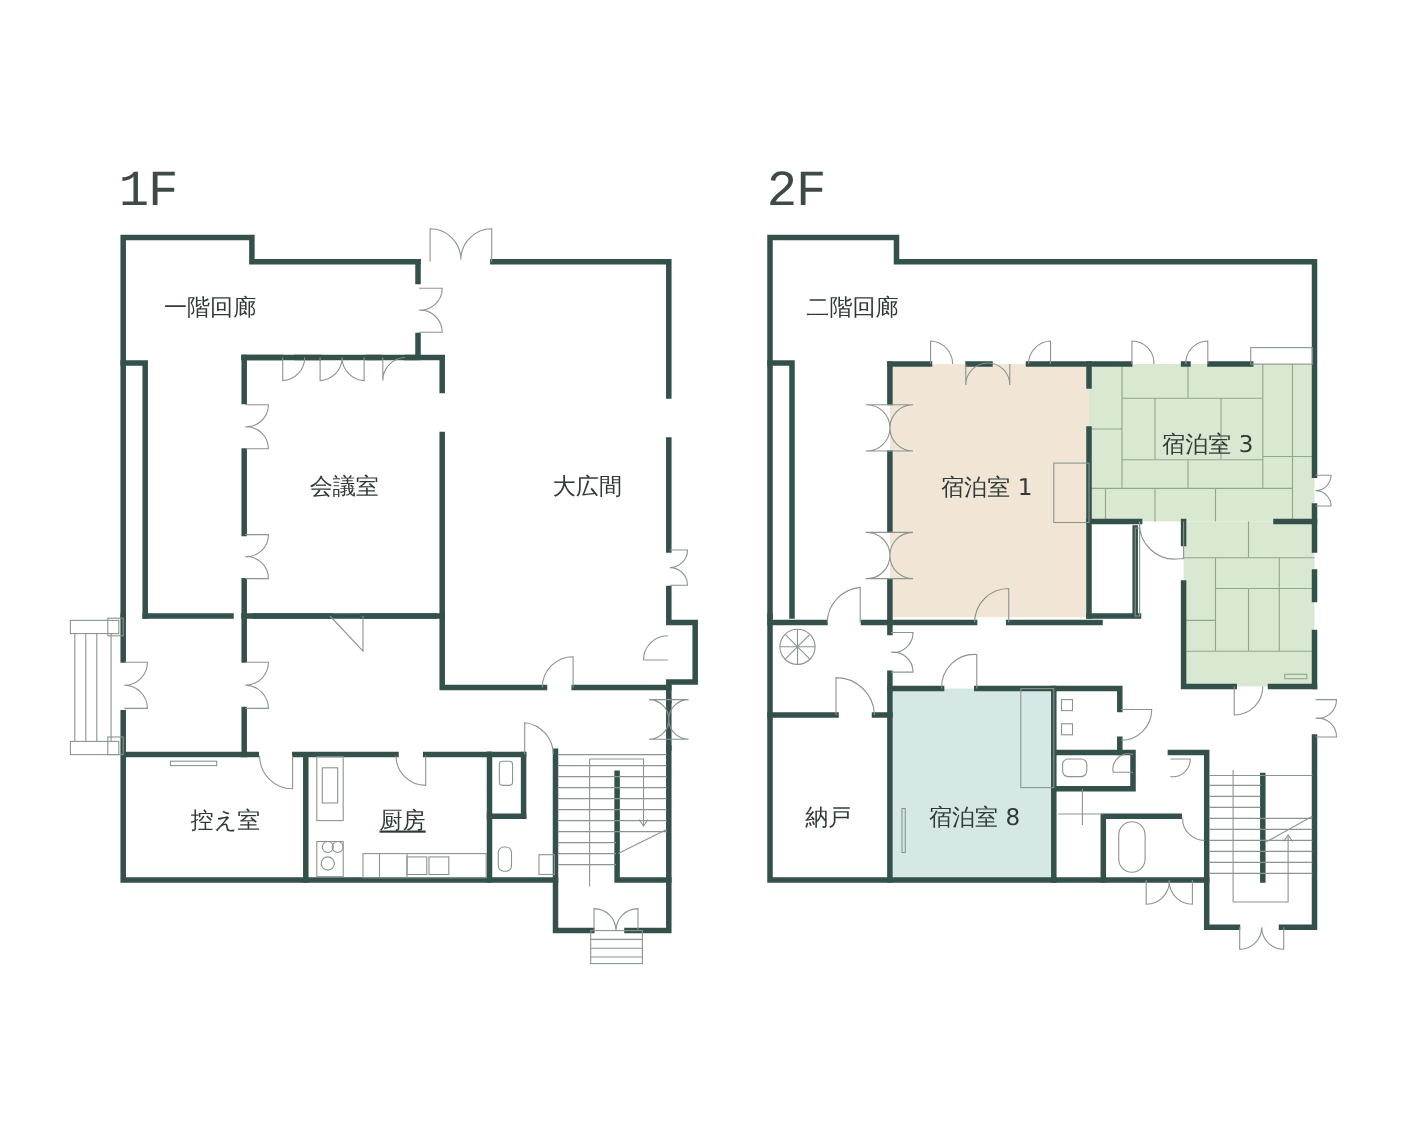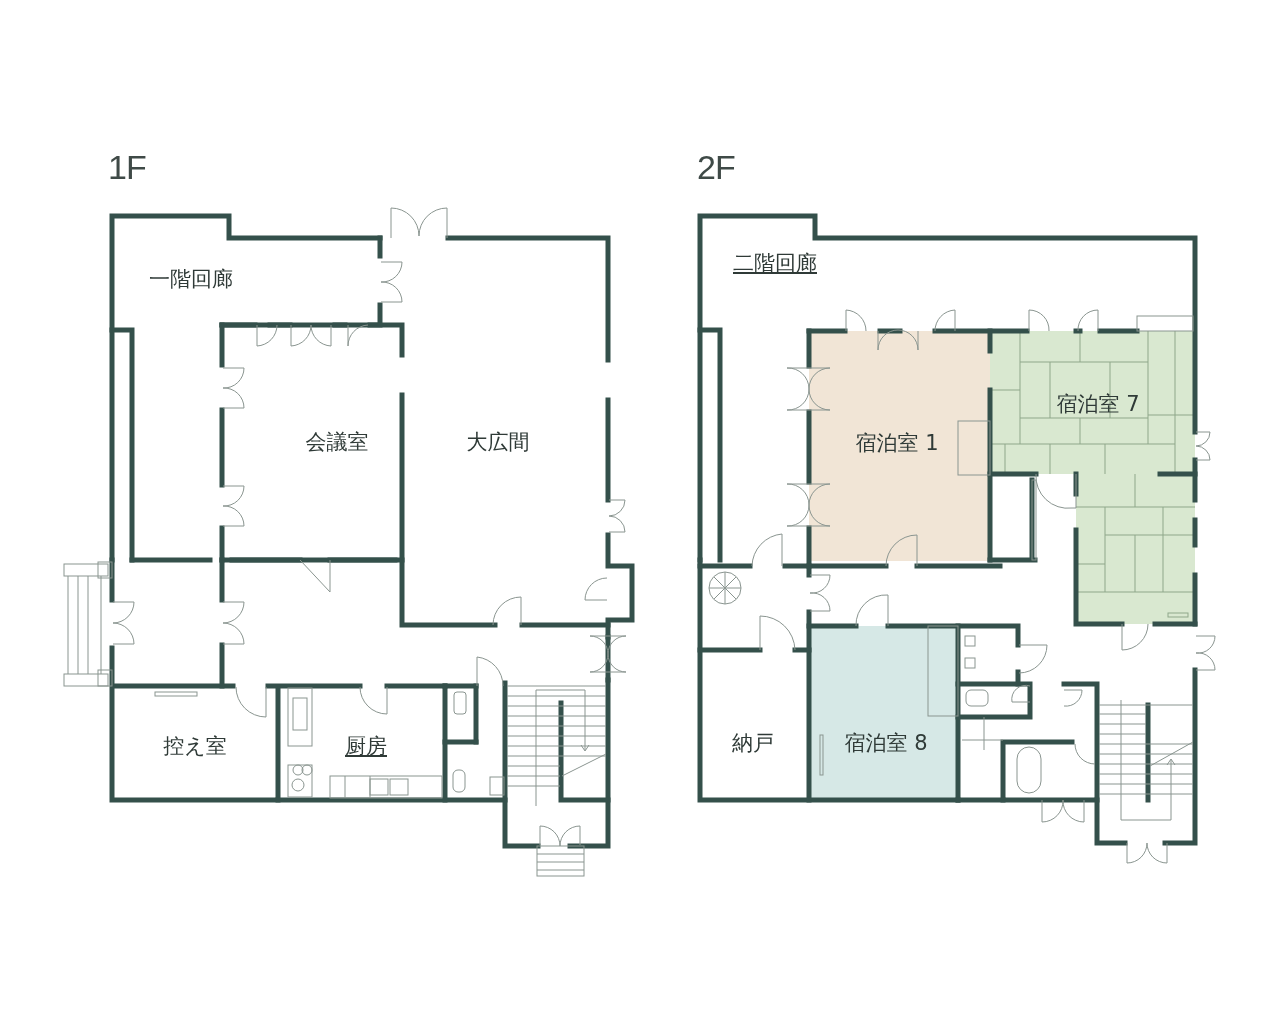--- a/index.html
+++ b/index.html
@@ -2,21 +2,21 @@
 <html><head>
 <meta charset="utf-8">
 <style>
   html, body { margin: 0; padding: 0; background: #ffffff; }
   body { width: 1280px; height: 1024px; position: relative; overflow: hidden;
          font-family: "DejaVu Serif", "Liberation Serif", serif; }
   svg { position: absolute; left: 0; top: 0; }
   .wall { stroke: #34504b; stroke-width: 5; fill: none; stroke-linecap: square; }
   .thin { stroke: #8a9590; stroke-width: 1; fill: none; }
   .tat { stroke: #8fa78a; stroke-width: 1; fill: none; }
-  .floor-title { position: absolute; font-size: 34px; color: #3f4a47; font-family: Liberation Sans, sans-serif; letter-spacing: -1px; }
+  .floor-title { position: absolute; font-size: 46px; color: #3f4a47; font-family: Liberation Mono, monospace; letter-spacing: -1px; }
   .room-label { position: absolute; font-size: 21px; color: #2f3a37; white-space: nowrap;
                 font-family: "DejaVu Sans", sans-serif; transform: translate(-50%, -50%); }
 </style>
 </head>
 <body>
 
 <div class="floor-title" style="left:108px;top:148px;">1F</div>
 <div class="floor-title" style="left:697px;top:148px;">2F</div>
 
 <svg width="1280" height="1024" viewBox="0 0 1280 1024">
@@ -245,22 +245,22 @@
       <rect x="966" y="690" width="22" height="16" rx="5"></rect>
       <rect x="1017" y="747" width="24" height="46" rx="12"></rect>
       <line x1="962" y1="740" x2="1003" y2="740"></line>
         <line x1="984" y1="717" x2="984" y2="750"></line>
       <rect x="1032" y="480" width="4" height="80"></rect>
     </g>
   </g>
 </svg>
 
 <div class="room-label" style="left:191px;top:279px;">一階回廊</div>
-<div class="room-label" style="left:313px;top:442px;margin-left:24px;">会議室</div>
-<div class="room-label" style="left:498px;top:442px;">大広間</div>
-<div class="room-label" style="left:195px;top:746px;">控え室</div>
+<div class="room-label" style="left:313px;top:442px;">会議室</div>
+<div class="room-label" style="left:534px;top:442px;">大広間</div>
+<div class="room-label" style="left:205px;top:746px;">控え室</div>
 <div class="room-label" style="left:366px;top:746px;text-decoration:underline;">厨房</div>
 
-<div class="room-label" style="left:775px;top:263px;text-decoration:underline;">二階回廊</div>
+<div class="room-label" style="left:775px;top:279px;">二階回廊</div>
 <div class="room-label" style="left:897px;top:443px;text-align:right;">宿泊室 1</div>
-<div class="room-label" style="left:1098px;top:404px;">宿泊室 7</div>
+<div class="room-label" style="left:1098px;top:404px;">宿泊室 3</div>
 <div class="room-label" style="left:886px;top:743px;">宿泊室 8</div>
 <div class="room-label" style="left:753px;top:743px;">納戸</div>
 
 </body></html>

